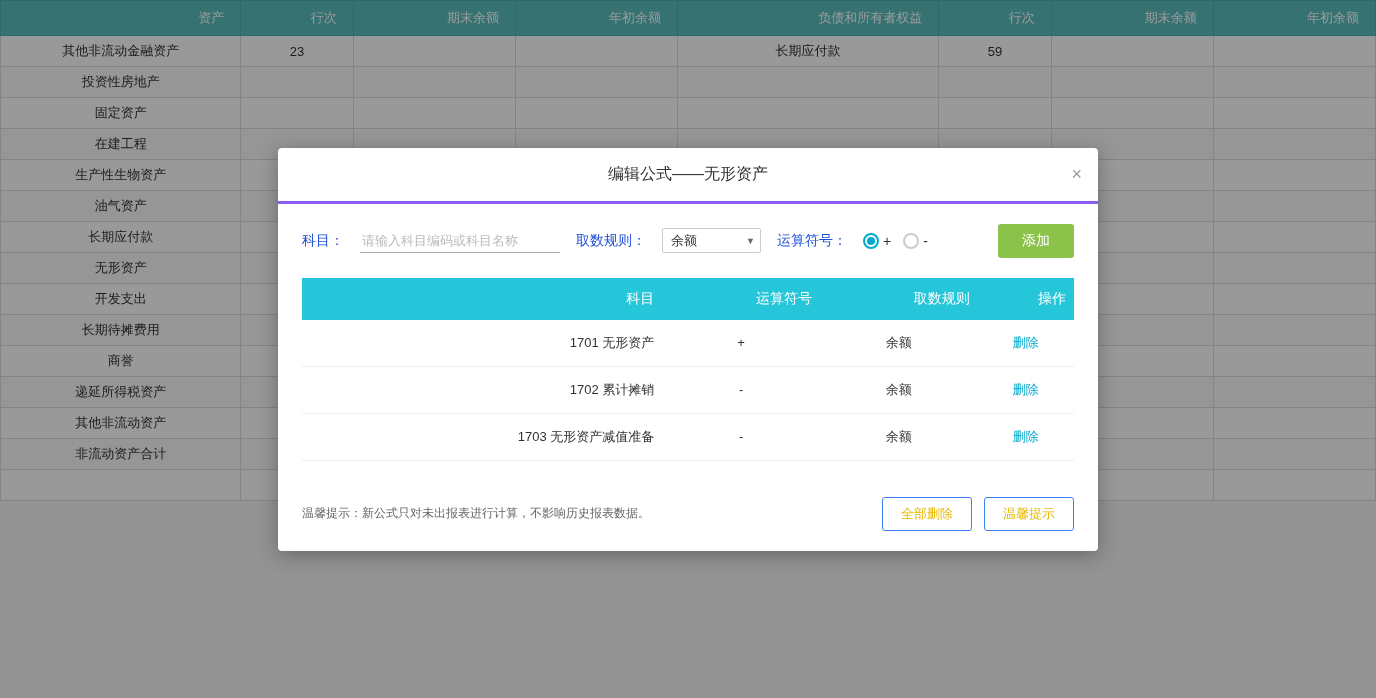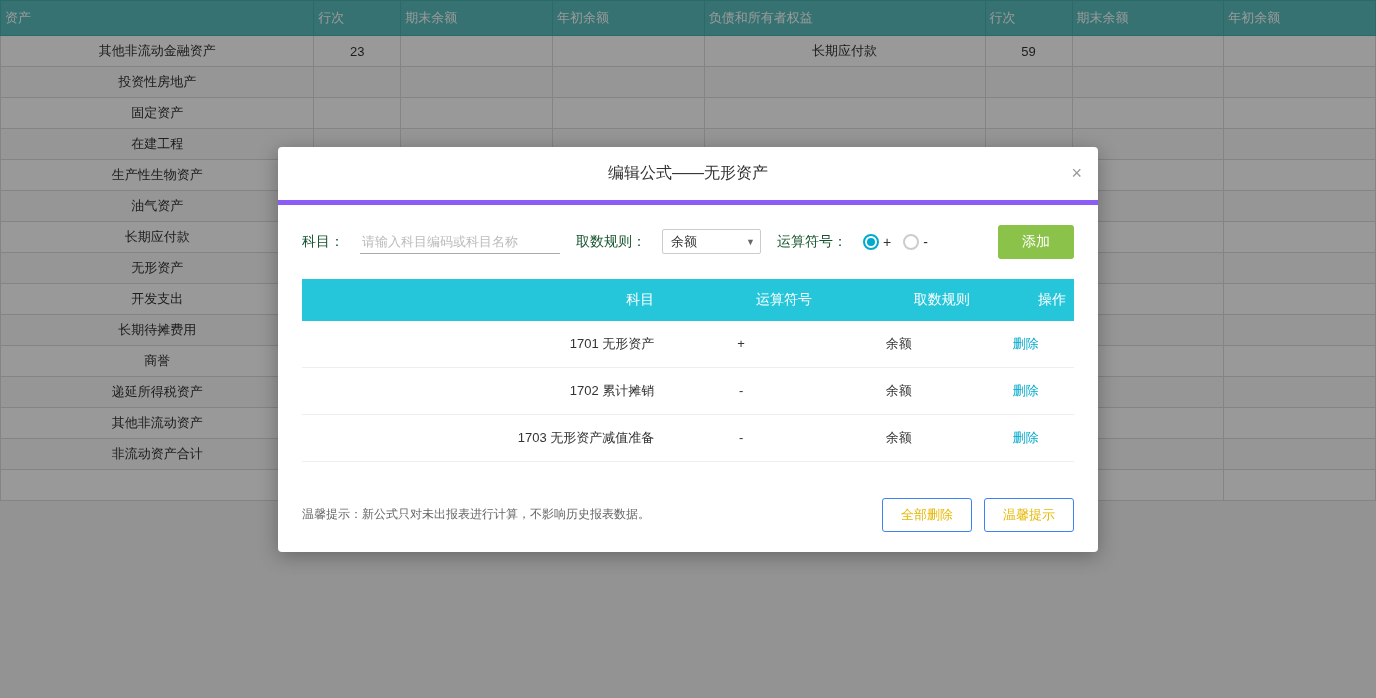--- a/index.html
+++ b/index.html
@@ -24,22 +24,22 @@
 
     .bg-table {
       width: 100%;
       border-collapse: collapse;
       font-size: 13px;
     }
 
     .bg-table th {
       background: #5abfbf;
       color: #fff;
-      text-align: left;
-      padding: 8px 4px;
+      text-align: right;
+      padding: 8px 16px;
       border: 1px solid #4aafaf;
       font-weight: normal;
     }
 
     .bg-table td {
       text-align: center;
       padding: 6px 4px;
       border: 1px solid #ddd;
       background: #fff;
       color: #333;
@@ -70,21 +70,21 @@
       box-shadow: 0 4px 20px rgba(0,0,0,0.3);
       overflow: hidden;
       position: relative;
     }
 
     .modal-header {
       padding: 16px 16px;
       text-align: center;
       font-size: 16px;
       color: #333;
-      border-bottom: 5px solid #8b5cf6;
+      border-bottom: 3px solid #8b5cf6;
       position: relative;
     }
 
     .modal-close {
       position: absolute;
       right: 16px;
       top: 50%;
       transform: translateY(-50%);
       font-size: 18px;
       color: #999;
@@ -100,21 +100,21 @@
 
     
     .form-row {
       display: flex;
       align-items: center;
       gap: 16px;
       margin-bottom: 20px;
     }
 
     .form-label {
-      color: #14532d;
+      color: #1d4ed8;
       white-space: nowrap;
       font-size: 14px;
     }
 
     .form-input {
       border: none;
       border-bottom: 1px solid #aaa;
       outline: none;
       width: 200px;
       padding: 4px 2px;

